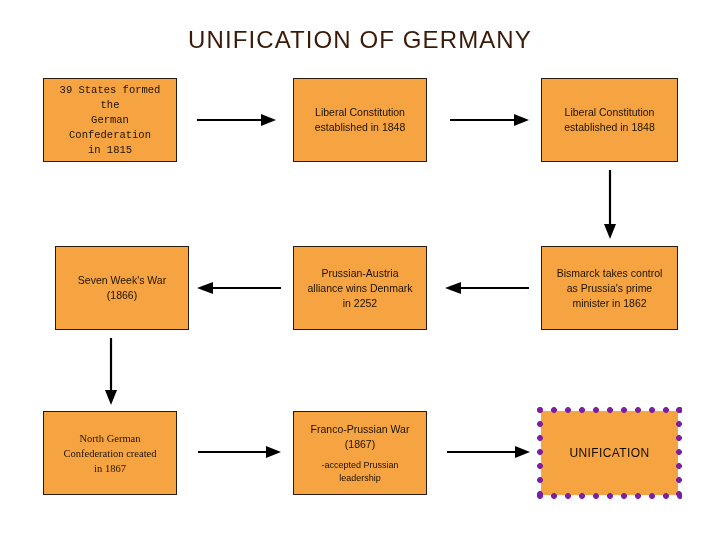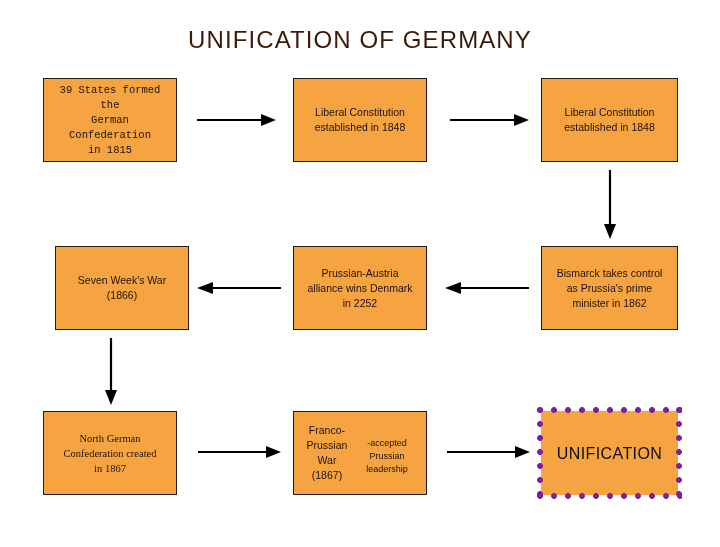--- a/index.html
+++ b/index.html
@@ -49,21 +49,21 @@
     line-height: 15px;
     padding: 2px 6px;
   }
   .node .txt {
     display: block;
     white-space: pre-line;
   }
   .node.final {
     border: none;
     background: #F6A442;
-    font-size: 16px;
+    font-size: 12px;
     letter-spacing: .4px;
     color: #120b03;
   }
   
   .dotframe {
     position: absolute;
     pointer-events: none;
   }
   .dotframe .edge {
     position: absolute;
@@ -122,21 +122,21 @@
 as Prussia's prime
 minister in 1862</span>
   </div>
 
   <div class="node" style="left:43px;  top:411px; width:134px; height:84px;font-family:Liberation Serif, serif;">
     <span class="txt">North German
 Confederation created
 in 1867</span>
   </div>
 
-  <div class="node" style="left:293px; top:411px; width:134px; height:84px; flex-direction:row;">
+  <div class="node" style="left:293px; top:411px; width:134px; height:84px; flex-direction:column;">
     <span class="txt">Franco-Prussian War
 (1867)</span>
     <span class="txt" style="font-size:9px; line-height:13px;margin-top:7px;">-accepted Prussian leadership</span>
   </div>
 
   <div class="node final" style="left:541px; top:411px; width:137px; height:84px;">
     <span class="txt">UNIFICATION</span>
   </div>
 
   <div class="dotframe" style="left:537px; top:407px; width:145px; height:92px;">

